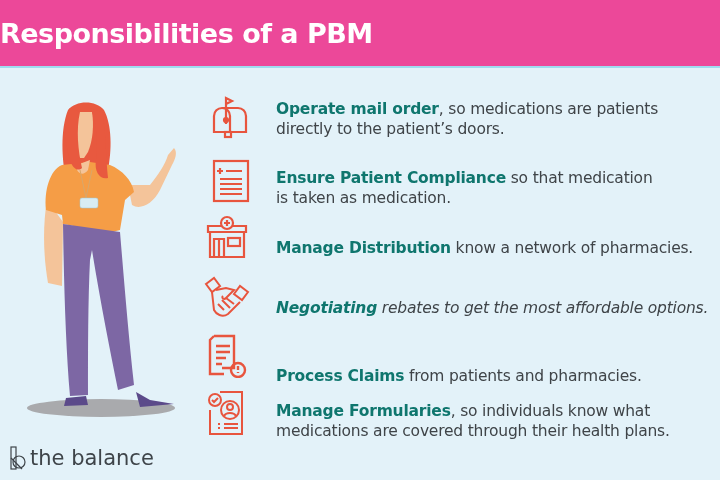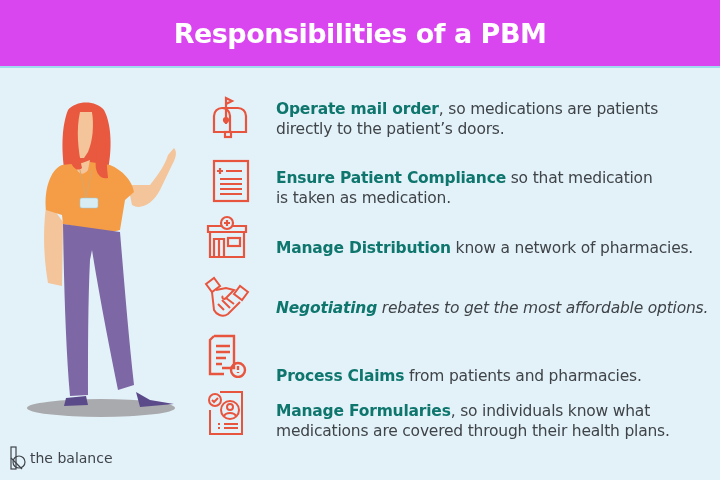--- a/index.html
+++ b/index.html
@@ -4,41 +4,41 @@
 <style>
   html, body { margin: 0; padding: 0; }
   body {
     width: 720px; height: 480px; overflow: hidden;
     background: #e3f2f9;
     font-family: "Liberation Sans", sans-serif;
     position: relative;
   }
   .header {
     position: absolute; left: 0; top: 0; width: 720px; height: 66px;
-    background: #d946ef;
+    background: #ec4899;
     border-bottom: 2px solid #9fdcef;
-    display: flex; align-items: center; justify-content: center;
+    display: flex; align-items: center; 
   }
   .header h1 {
     margin: 0; color: #ffffff; font-size: 27px; font-weight: 700;
     font-family: "DejaVu Sans", sans-serif; letter-spacing: -0.5px;
   }
   .item { position: absolute; left: 204px; width: 510px; }
   .item .icon { position: absolute; left: 0; top: 0; width: 46px; height: 46px; }
   .item .text {
     position: absolute; left: 72px; top: 0;
     font-size: 15.5px; line-height: 20px; color: #3f4448;
     font-family: "DejaVu Sans", sans-serif; letter-spacing: -0.2px;
   }
   .item .hl { color: #0f766e; font-weight: 700; }
   .logo {
     position: absolute; left: 10px; top: 446px; display: flex; align-items: center;
   }
   .logo span {
-    font-family: "DejaVu Sans", sans-serif; font-size: 14px; color: #3e4449; margin-left: 4px;
+    font-family: "DejaVu Sans", sans-serif; font-size: 21px; color: #3e4449; margin-left: 4px;
   }
   .figure { position: absolute; left: 0; top: 0; }
 </style>
 </head>
 <body>
 
 <div class="header">
   <h1>Responsibilities of a PBM</h1>
 </div>
 

